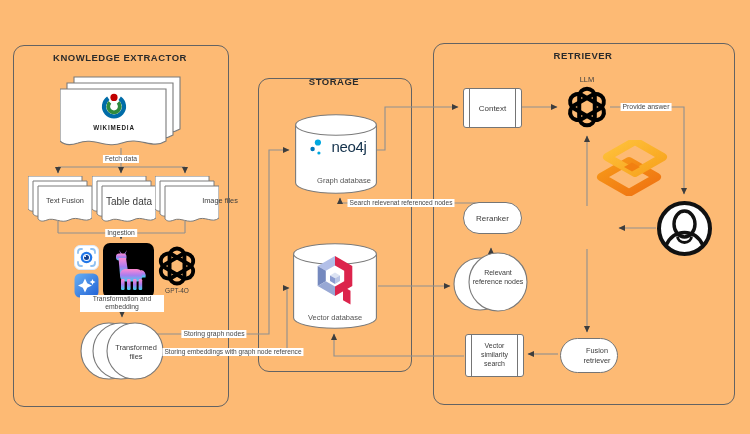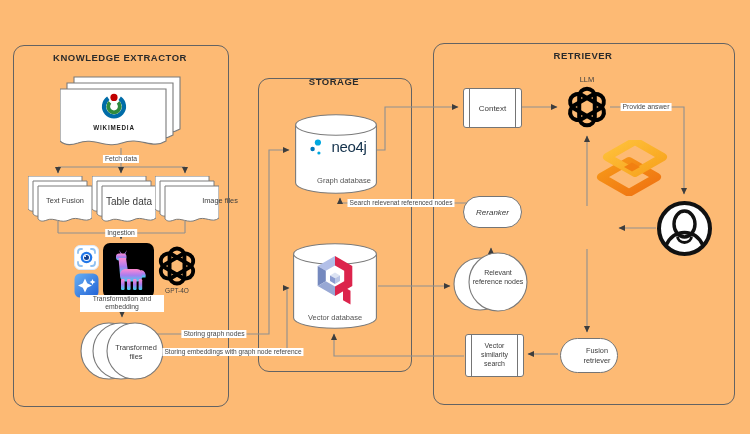--- a/index.html
+++ b/index.html
@@ -264,21 +264,21 @@
 
   <div class="iconbox" style="left:655px;top:199px;">
     <svg width="59" height="59" viewBox="0 0 59 59">
       <circle cx="29.5" cy="29.5" r="25.5" fill="#fff" stroke="#111" stroke-width="4"></circle>
       <ellipse cx="29.5" cy="25" rx="10.5" ry="13" fill="none" stroke="#111" stroke-width="3.4"></ellipse>
       <path d="M11,46.5 C15,37.5 22,33.5 29.5,33.5 C37,33.5 44,37.5 48,46.5" fill="none" stroke="#111" stroke-width="3.4"></path>
       <path d="M22.5,37.5 a7,6 0 0 0 14,0" fill="none" stroke="#111" stroke-width="2.8"></path>
     </svg>
   </div>
 
-  <div class="shape stadium" style="left:463px;top:196px;width:57px;height:30px;font-size:8px;font-style:italic;">
+  <div class="shape stadium" style="left:463px;top:202px;width:57px;height:30px;font-size:8px;">
     <span>Reranker</span>
   </div>
 
   <svg class="svgshape" style="left:453px;top:251px;" width="78" height="62" viewBox="0 0 78 62">
     <g fill="#fff" stroke="#7a7a7a" stroke-width="1.1">
       <circle cx="27" cy="33" r="26"></circle>
       <circle cx="45" cy="31" r="29"></circle>
     </g>
   </svg>
   <div class="nodetext" style="left:498px;top:269px;width:52px;font-size:7px;">Relevant reference nodes</div>

